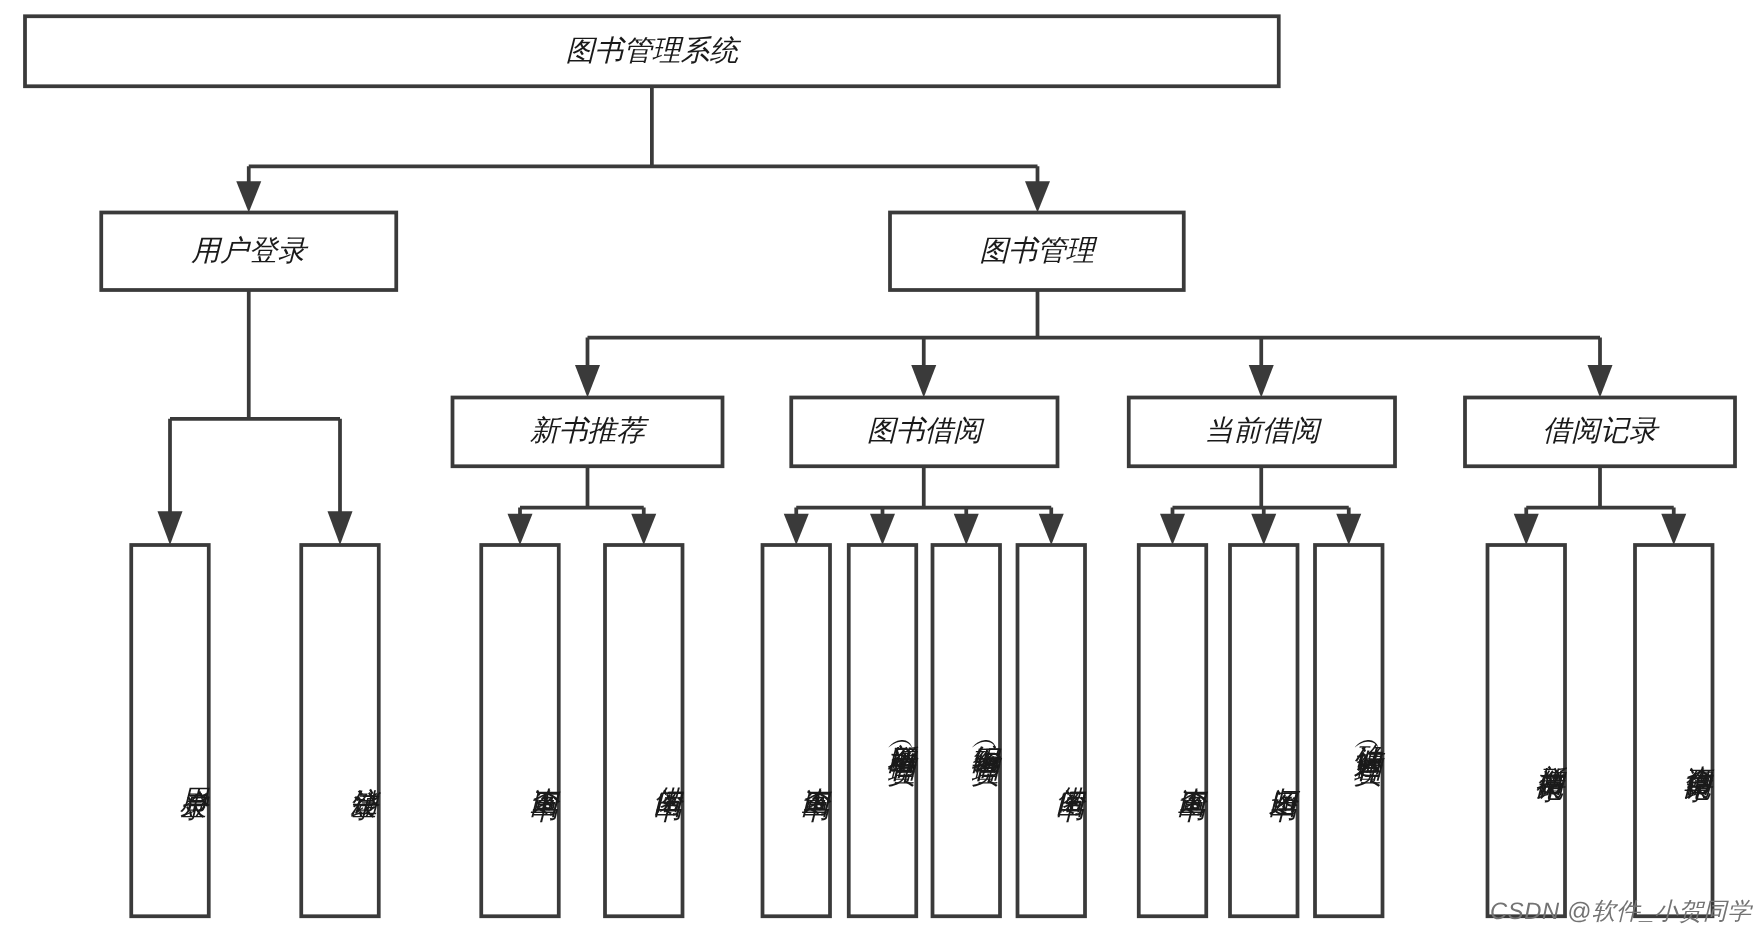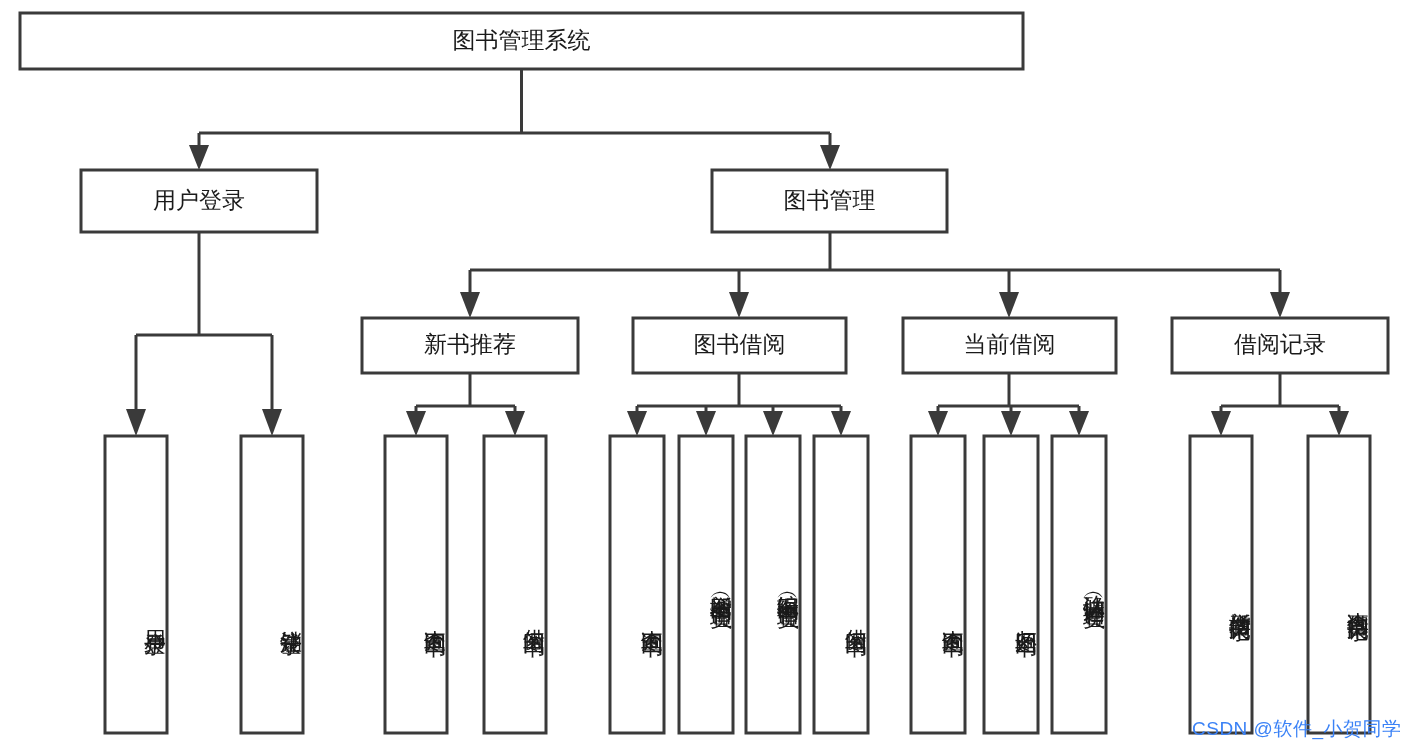--- a/index.html
+++ b/index.html
@@ -11,20 +11,21 @@
     width: 1405px;
     height: 747px;
     font-family: "Liberation Sans", "DejaVu Sans", sans-serif;
     overflow: hidden;
   }
   #diagram-root {
     position: relative;
     width: 1405px;
     height: 561px;
     background: #ffffff;
+    font-style: italic;
   }
   svg#flow-svg {
     position: absolute;
     top: 0;
     left: 0;
     width: 1405px;
     height: 747px;
     display: block;
   }
   .node-rect {
@@ -63,21 +64,21 @@
     justify-content: center;
     pointer-events: none;
     white-space: nowrap;
   }
   .watermark {
     position: absolute;
     left: 1192px;
     top: 716px;
     font-family: "Liberation Sans", "DejaVu Sans", sans-serif;
     font-size: 19px;
-    color: #3b82f6;
+    color: #737373;
     letter-spacing: 0.5px;
     white-space: nowrap;
   }
 </style>
 </head>
 <body>
 
 <div id="diagram-root">
 
   <svg id="flow-svg" viewBox="0 0 1405 747">

